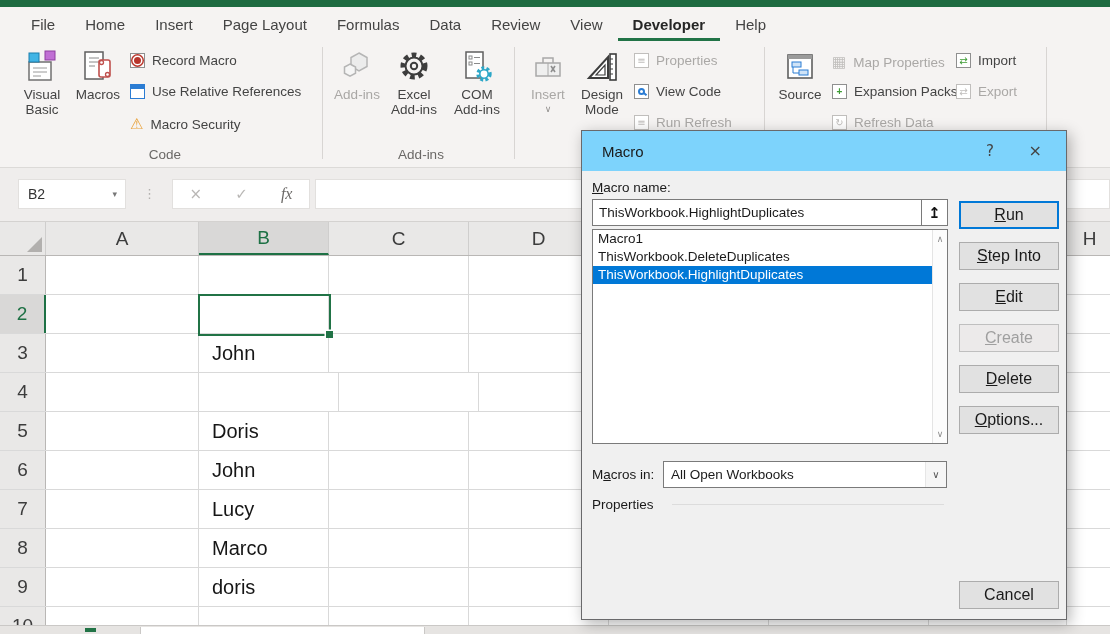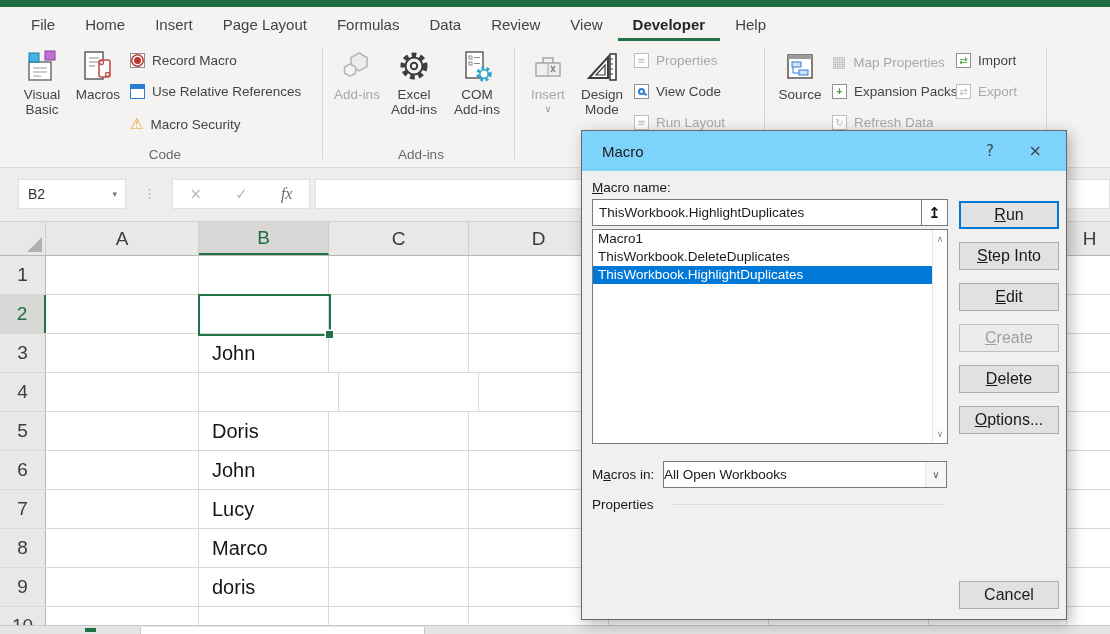--- a/index.html
+++ b/index.html
@@ -78,21 +78,21 @@
   #mninput { position:absolute; left:10px; top:68px; width:330px; height:27px; background:#fff; border:1px solid #7a7a7a; font-size:13.5px; padding-left:6px; display:flex; align-items:center; white-space:nowrap; overflow:hidden; }
   #mnbrowse { position:absolute; left:340px; top:68px; width:26px; height:27px; background:#fff; border:1px solid #7a7a7a; border-left:none; display:flex; align-items:center; justify-content:center; font-size:15px; font-weight:700; color:#111; }
   #mlist { position:absolute; left:10px; top:98px; width:356px; height:215px; background:#fff; border:1px solid #7a7a7a; }
   .mitem { height:18px; line-height:18px; padding-left:5px; white-space:nowrap; overflow:hidden; }
   .mitem.sel { background:#0078d7; color:#fff; }
   #mscroll { position:absolute; right:0; top:0; width:15px; height:100%; border-left:1px solid #e4e4e4; background:#fcfcfc; }
   #mscroll .sa { position:absolute; left:0; width:100%; text-align:center; font-size:9px; color:#8a8a8a; }
   .dbtn { position:absolute; left:377px; width:100px; height:28px; background:#e1e1e1; border:1px solid #acacac; display:flex; align-items:center; justify-content:center; font-size:16px; color:#1a1a1a; }
   .dbtn.def { border:2px solid #0078d7; }
   .dbtn.dis { color:#9f9f9f; background:#eceaea; border-color:#bfbfbf; }
-  #combo { position:absolute; left:81px; top:330px; width:284px; height:27px; background:#fff; border:1px solid #7a7a7a; display:flex; align-items:center; font-size:13.5px; }
+  #combo { position:absolute; left:81px; top:330px; width:284px; height:27px; background:#fff; border:1px solid #7a7a7a; display:flex; align-items:center; padding-left:7px; font-size:13.5px; }
   #combo .cbtn { margin-left:auto; width:21px; height:100%; display:flex; align-items:center; justify-content:center; color:#555; font-size:10px; border-left:1px solid #e6e6e6; background:#f6f6f6; }
   #descline { position:absolute; left:90px; top:373px; width:272px; height:1px; background:#dcdcdc; }
 </style>
 </head>
 <body>
 
 <div id="app">
 
   <div id="topstrip" class="abs"></div>
 
@@ -228,21 +228,21 @@
         <span>Properties</span>
       </div>
       <div class="smbtn" style="left:110px; top:43px;">
         <span class="icbox">
             <span class="magc"></span>
           </span>
         <span>View Code</span>
       </div>
       <div class="smbtn dis" style="left:110px; top:74px;">
         <span class="icbox dis glyph" style="color:#c0bebc;">≡</span>
-        <span>Run Layout</span>
+        <span>Run Refresh</span>
       </div>
     </div>
     <div class="vsep" style="left:764px;"></div>
 
     <div class="abs" style="left:772px; top:0; width:272px; height:127px;">
       <div class="bigbtn" style="left:2px; width:52px;">
         <div class="bicon">
           <svg width="34" height="34" viewBox="0 0 34 34">
             <rect x="5" y="5" width="24" height="23" fill="#fff" stroke="#5f5f5f" stroke-width="1.6"></rect>
             <rect x="5" y="5" width="24" height="4" fill="#9b9b9b"></rect>

